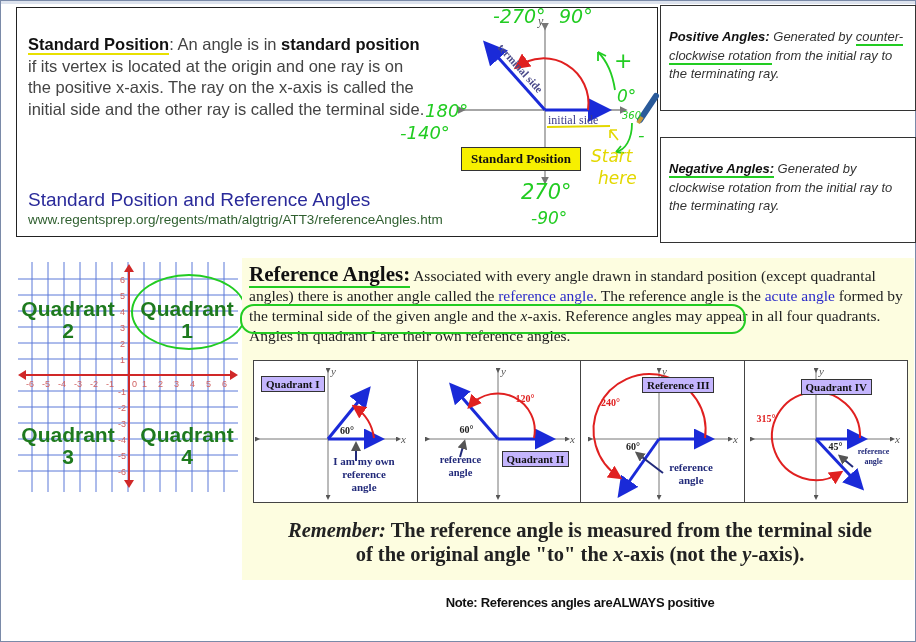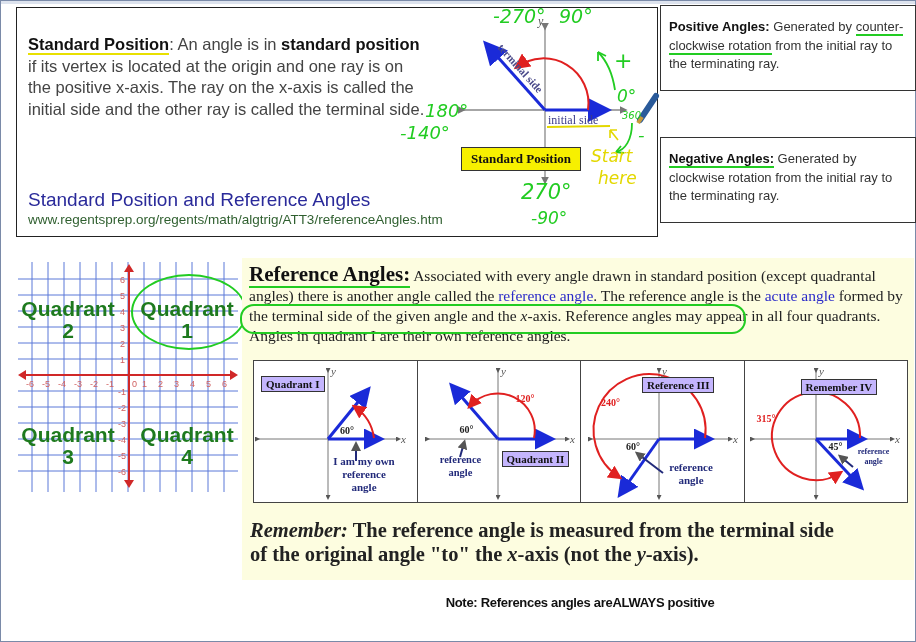--- a/index.html
+++ b/index.html
@@ -9,40 +9,40 @@
   .box1{position:absolute;left:16px;top:7px;width:640px;height:228px;border:1px solid #222;background:#fff;}
   .sp-text{position:absolute;left:28px;top:34px;width:400px;font-size:16.5px;line-height:21.5px;color:#444;}
   .sp-text b{color:#111;}
   .sp-term{border-bottom:2px solid #e8e000;}
   .sp-link{position:absolute;left:28px;top:189px;font-size:19px;color:#2a2a9a;}
   .sp-url{position:absolute;left:28px;top:212px;font-size:13.5px;color:#2f5f2f;}
   .hand{position:absolute;font-family:"DejaVu Sans",sans-serif;color:#22cc22;font-style:italic;}
   .hand.y{color:#e3d800;}
   .sp-diagram{position:absolute;left:420px;top:0;width:240px;height:240px;}
   .sp-badge{position:absolute;left:461px;top:147px;width:118px;height:22px;background:#f7f000;border:1.5px solid #333;font-family:"Liberation Serif",serif;font-weight:bold;font-size:13px;line-height:22px;text-align:center;color:#111;}
-  .side-box{position:absolute;border:1px solid #333;background:#fff;padding:12px 8px;font-size:13px;line-height:18.5px;color:#333;}
+  .side-box{position:absolute;border:1px solid #333;background:#fff;padding:22px 8px;font-size:13px;line-height:18.5px;color:#333;font-style:italic;}
   .side-box b{color:#111;}
   .pos-box{left:660px;top:5px;width:238px;height:60px;}
   .neg-box{left:660px;top:137px;width:238px;height:60px;}
   .uline-g{border-bottom:2px solid #22cc22;}
   .grid{position:absolute;left:16px;top:262px;width:224px;height:230px;}
   .q{position:absolute;color:#1e7a1e;font-size:21px;font-weight:bold;text-align:center;line-height:22px;}
   .ref-panel{position:absolute;left:242px;top:258px;width:672px;height:322px;background:#fdfde0;}
   .ref-text{position:absolute;left:249px;top:264px;width:660px;font-family:"Liberation Serif",serif;font-size:15.5px;line-height:20px;color:#222;}
   .ref-title{font-size:21px;font-weight:bold;color:#111;border-bottom:2px solid #22cc22;}
   .blue{color:#2a2ac8;}
   .acute-oval{position:absolute;left:240px;top:304px;width:502px;height:26px;border:2px solid #22cc22;border-radius:14px;}
   .qtable{position:absolute;left:253px;top:360px;width:653px;height:141px;border:1px solid #444;background:#fff;display:flex;}
   .qcell{position:relative;flex:1;border-right:1px solid #444;}
   .qcell:last-child{border-right:none;}
   .qcell svg{position:absolute;left:0;top:0;}
   .qlabel{position:absolute;background:#c4b5fd;border:1.5px solid #333;font-family:"Liberation Serif",serif;font-weight:bold;font-size:11px;padding:1px 4px;color:#111;}
   .qnote{position:absolute;font-family:"Liberation Serif",serif;font-weight:bold;color:#222a7a;text-align:center;line-height:13px;}
   .qdeg{position:absolute;font-family:"Liberation Serif",serif;font-weight:bold;font-size:10px;}
-  .remember{position:absolute;left:250px;top:518px;width:660px;font-family:"Liberation Serif",serif;font-weight:bold;font-size:20.5px;line-height:24px;color:#222;}
+  .remember{position:absolute;left:250px;top:518px;width:660px;text-align:center;font-family:"Liberation Serif",serif;font-weight:bold;font-size:20.5px;line-height:24px;color:#222;}
   .note{position:absolute;left:250px;top:595px;width:660px;text-align:center;font-size:13px;font-weight:bold;color:#111;letter-spacing:-0.3px;}
 </style>
 </head>
 <body>
 
 <div class="topbar"></div>
 <div class="frame"></div>
 
 <div class="box1"></div>
 <div class="sp-text">
@@ -303,21 +303,21 @@
       </defs>
       <line x1="8" y1="78" x2="148" y2="78" stroke="#777" marker-start="url(#g4)" marker-end="url(#g4)"></line>
       <line x1="71" y1="10" x2="71" y2="137" stroke="#777" marker-start="url(#g4)" marker-end="url(#g4)"></line>
       <line x1="71" y1="78" x2="117" y2="78" stroke="#1a2ad8" stroke-width="3" marker-end="url(#b4)"></line>
       <line x1="71" y1="78" x2="115" y2="125" stroke="#1a2ad8" stroke-width="3" marker-end="url(#b4)"></line>
       <path d="M115,77 A44,44 0 1 0 95,112" fill="none" stroke="#e02020" stroke-width="2" marker-end="url(#r4)"></path>
       <line x1="108" y1="106" x2="96" y2="96" stroke="#222a7a" stroke-width="2" marker-end="url(#g4)"></line>
       <text x="150" y="82" font-family="Liberation Serif, serif" font-style="italic" font-size="11" fill="#555">x</text>
       <text x="74" y="14" font-family="Liberation Serif, serif" font-style="italic" font-size="11" fill="#555">y</text>
     </svg>
-    <div class="qlabel" style="left:56px;top:18px;">Remember IV</div>
+    <div class="qlabel" style="left:56px;top:18px;">Quadrant IV</div>
     <div class="qdeg" style="left:12px;top:52px;color:#e02020;">315°</div>
     <div class="qdeg" style="left:84px;top:80px;color:#222;">45°</div>
     <div class="qnote" style="left:104px;top:86px;width:50px;font-size:8px;line-height:10px;">
         <div>reference</div>
         <div>angle</div>
       </div>
   </div>
 </div>
 
 <div class="remember">

